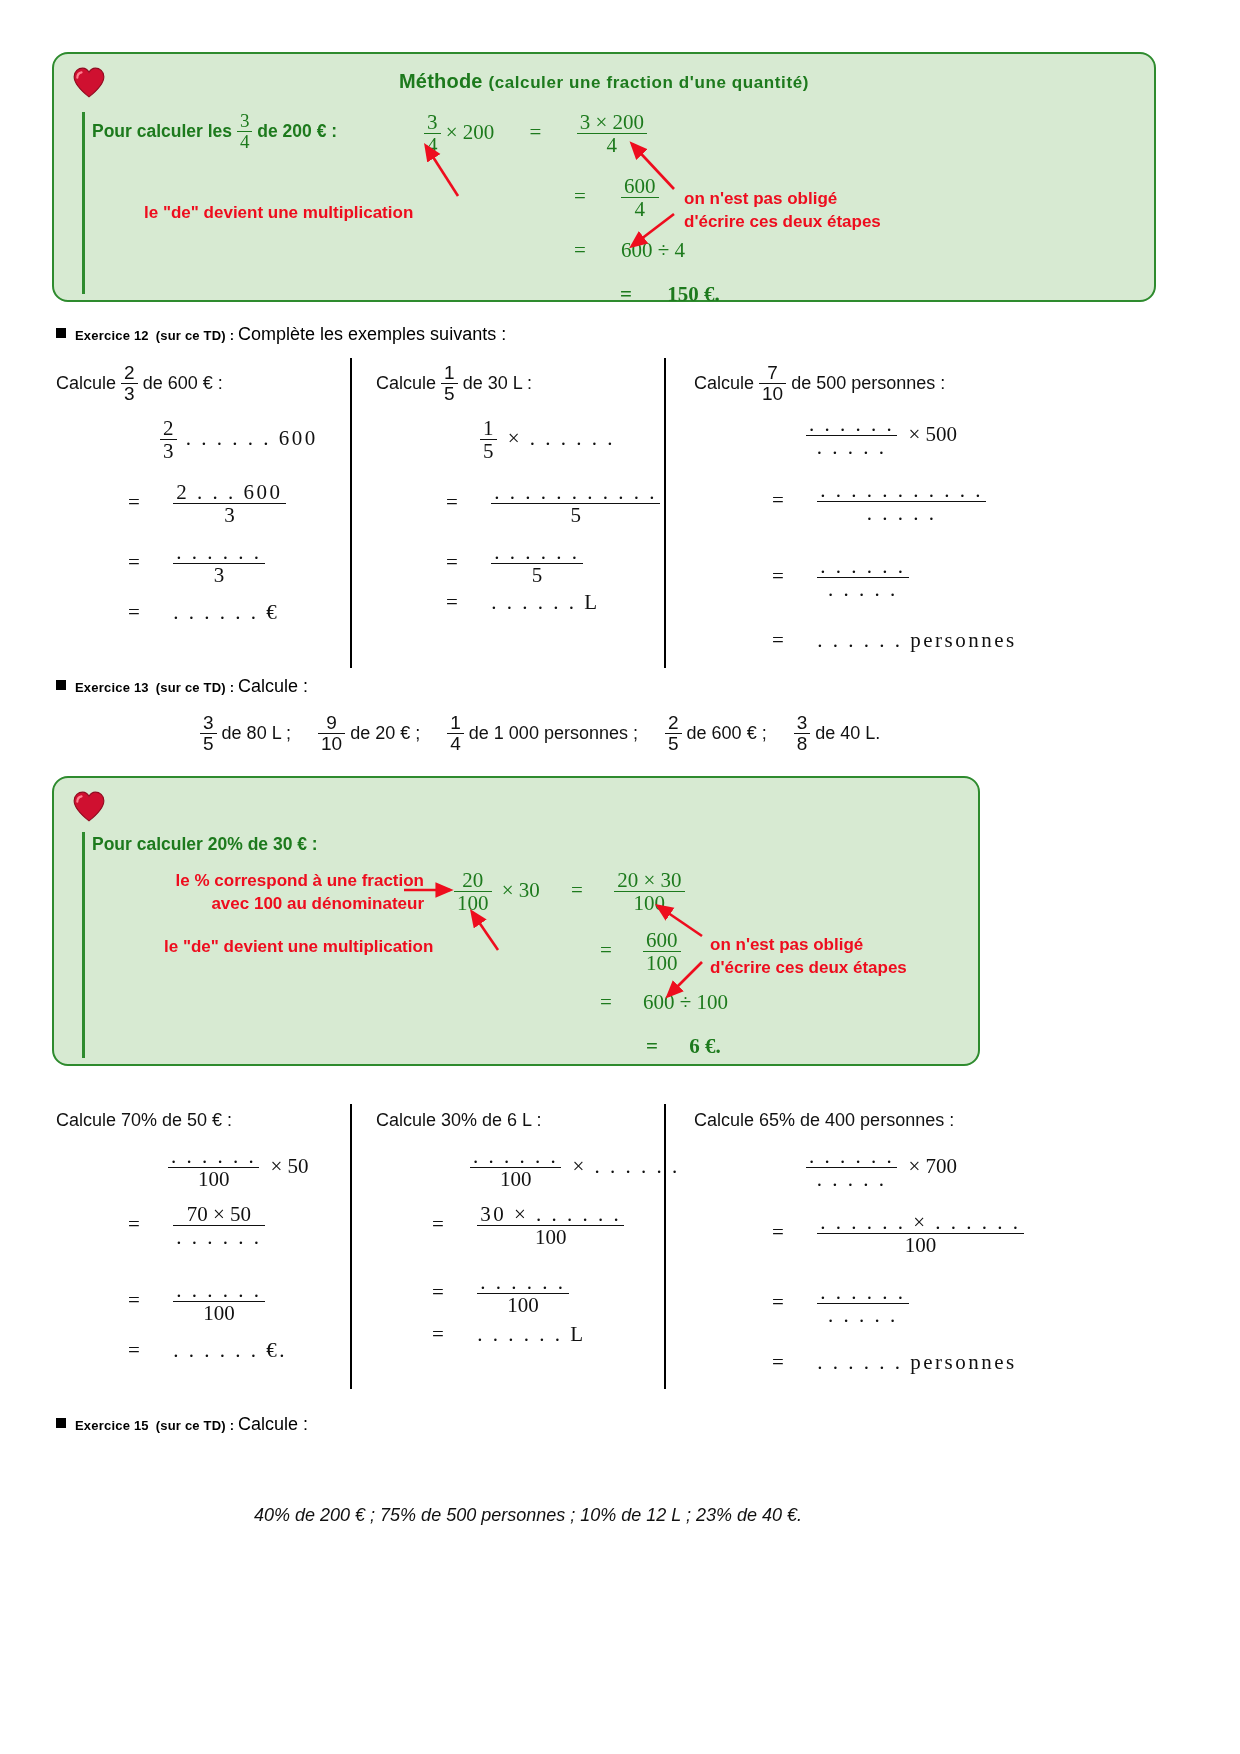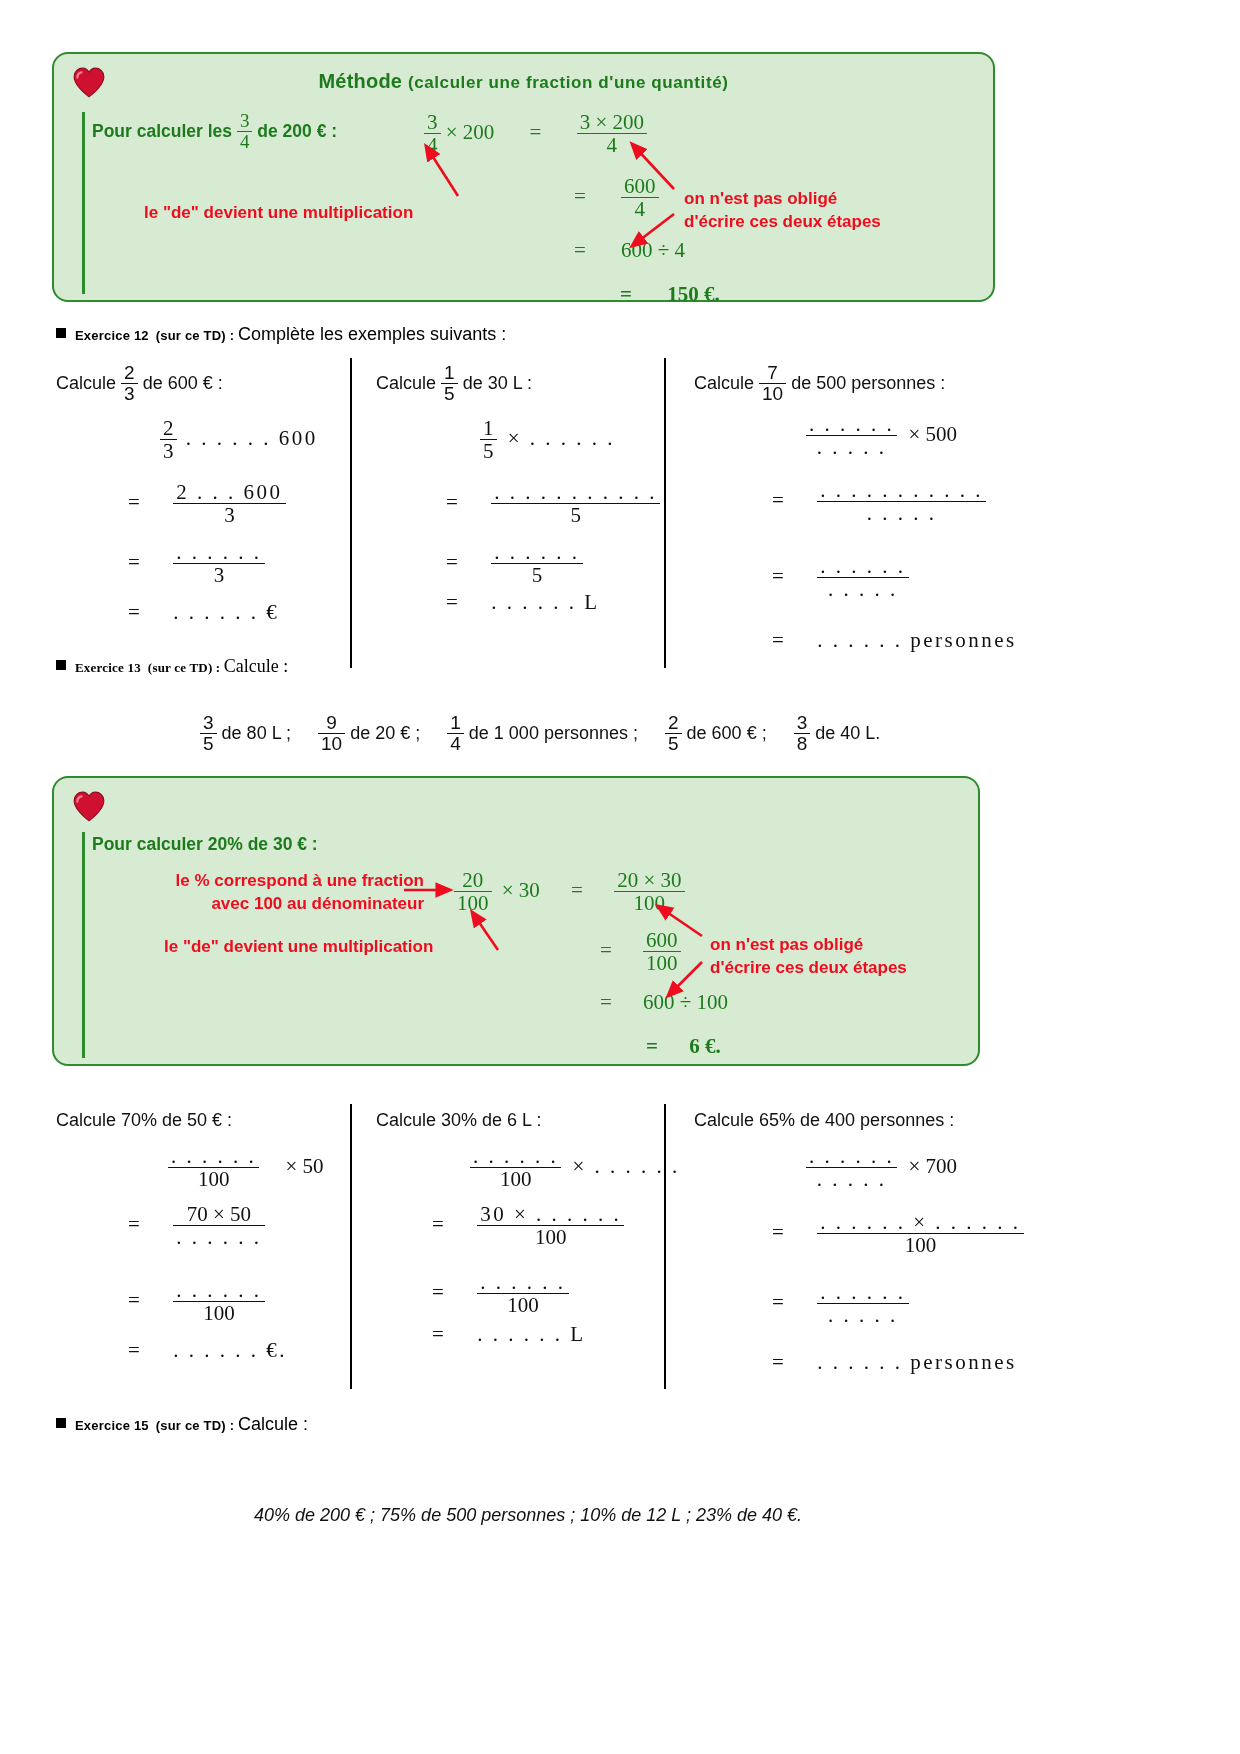--- a/index.html
+++ b/index.html
@@ -137,21 +137,21 @@
     background: #000;
   }
   .dots { letter-spacing: 2.5px; font-family: "Liberation Serif", serif; }
   .eq { display: inline-block; width: 26px; }
 </style>
 </head>
 <body>
 
 <div class="page">
 
-  <div class="method-box" style="left:52px; top:52px; width:943px; height:250px;">
+  <div class="method-box" style="left:52px; top:52px; width:1104px; height:250px;">
 
     <svg class="heart-icon" viewBox="0 0 32 32">
       <path d="M16 29 C6 21 2 15 2 10 C2 5 6 2 10 2 C13 2 15 4 16 6 C17 4 19 2 22 2 C26 2 30 5 30 10 C30 15 26 21 16 29 Z" fill="#cf1030" stroke="#8e0a1f" stroke-width="1"></path>
       <path d="M9 6 C6.5 6.5 5 8.5 5 11" stroke="#ff8090" stroke-width="2" fill="none" stroke-linecap="round"></path>
     </svg>
 
     <div class="method-title">
       <span>Méthode</span>
       <span class="smallcaps">(calculer une fraction d'une quantité)</span>
     </div>
@@ -318,21 +318,21 @@
     <span class="frac" style="margin-left:14px;">
       <span class="num dots">. . . . . .</span>
       <span class="den dots">. . . . .</span>
     </span>
   </div>
   <div class="bmath" style="left:772px; top:628px;">
     <span class="eq">=</span>
     <span class="dots" style="margin-left:14px;">. . . . . .  personnes</span>
   </div>
 
-  <div class="ex-head" style="left:56px; top:656px;font-family:Liberation Serif, serif;">
+  <div class="ex-head" style="left:56px; top:676px;">
     <span class="ex-square"></span><span class="ex-label">Exercice 13</span><span class="ex-label sc" style="margin-left:7px;">(sur ce TD)</span><span class="ex-label"> : </span><span class="ex-rest">Calcule :</span>
   </div>
 
   <div class="bsans" style="left:200px; top:714px; font-size:18px;">
     <span>
       <span class="frac" style="font-size:19px;">
         <span class="num">3</span>
         <span class="den">5</span>
       </span>
       <span>de 80 L ;</span>
@@ -437,21 +437,21 @@
 
   <div class="colrule" style="left:350px; top:1104px; height:285px;"></div>
   <div class="colrule" style="left:664px; top:1104px; height:285px;"></div>
 
   <div class="bsans" style="left:56px; top:1110px;">Calcule 70% de 50 € :</div>
   <div class="bmath" style="left:168px; top:1146px;">
     <span class="frac">
       <span class="num dots">. . . . . .</span>
       <span class="den">100</span>
     </span>
-    <span style="margin-left:21px;">× 50</span>
+    <span style="margin-left:6px;">× 50</span>
   </div>
   <div class="bmath" style="left:128px; top:1204px;">
     <span class="eq">=</span>
     <span class="frac" style="margin-left:14px;">
       <span class="num">70 × 50</span>
       <span class="den dots">. . . . . .</span>
     </span>
   </div>
   <div class="bmath" style="left:128px; top:1280px;">
     <span class="eq">=</span>

